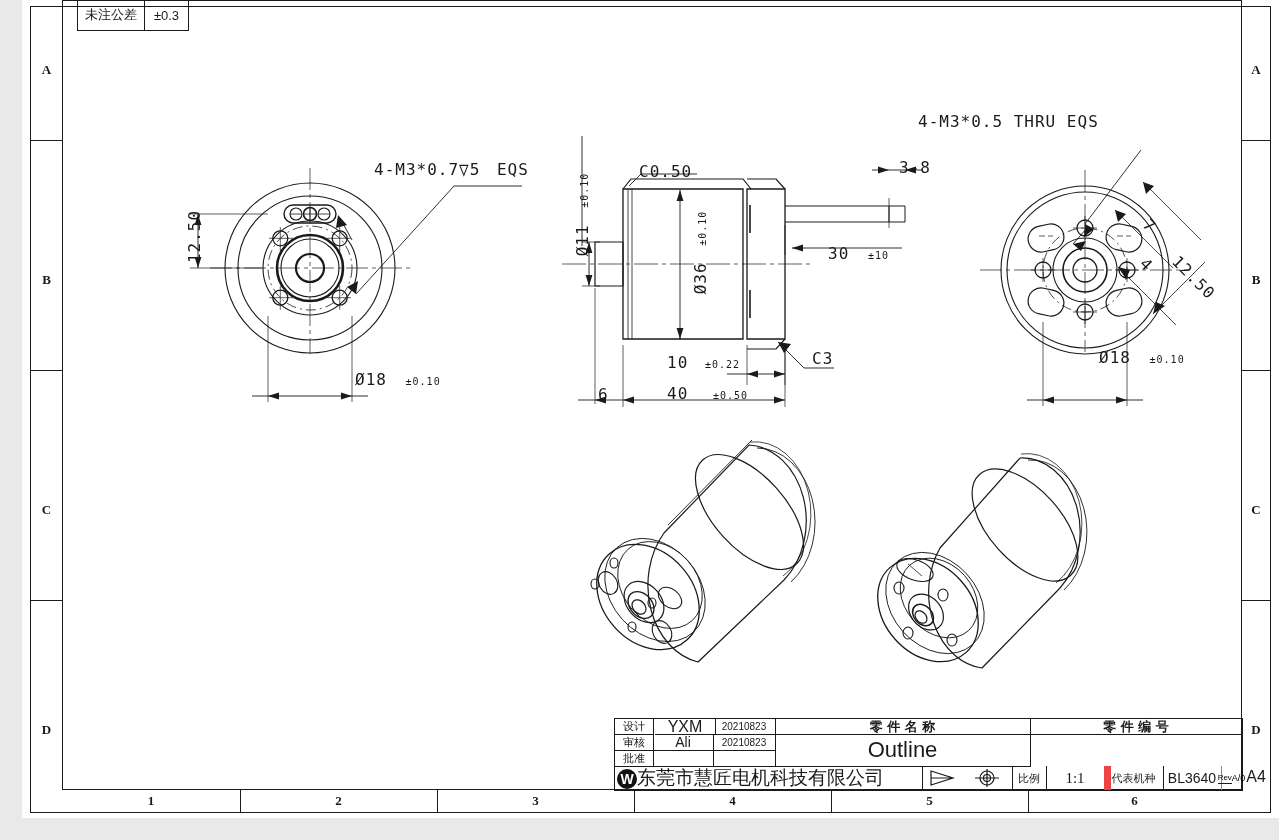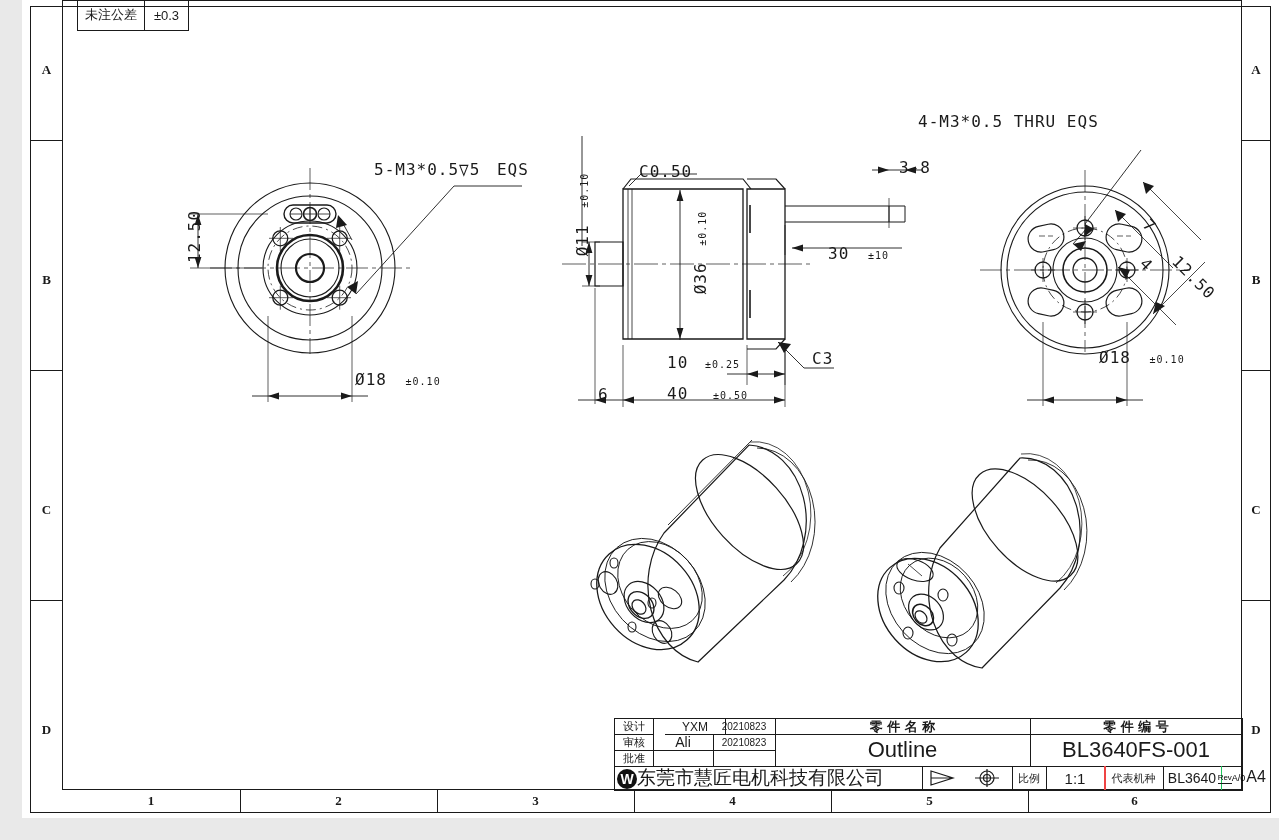--- a/index.html
+++ b/index.html
@@ -110,21 +110,21 @@
         <path d="M-112,-54l-3.4,11h6.8z M-112,0l-3.4,-11h6.8z" fill="#1a1a1a" stroke="none"></path>
 
         <path d="M212,-82h-68 l-98,108" stroke-width="0.9"></path>
         <path d="M46,26l2,-13l-11,6z" fill="#1a1a1a" stroke="none"></path>
         <path d="M37,-43l-9,-10l-2,13z" fill="#1a1a1a" stroke="none"></path>
         <path d="M30,-50l12,22" stroke-width="0.9"></path>
       </g>
     </svg>
 
     <div class="dim dim-main" style="left:352px;top:160px;">
-      <span>5-M3*0.5</span><span style="display:inline-block;transform:scaleY(1.25);">▽</span><span>5</span>
+      <span>4-M3*0.7</span><span style="display:inline-block;transform:scaleY(1.25);">▽</span><span>5</span>
       <span style="margin-left:6px;">EQS</span>
     </div>
 
     <div class="dim dim-main" style="left:333px;top:370px;">
       <span>Ø18</span>
       <span class="dim-tol" style="margin-left:8px;">±0.10</span>
     </div>
 
     <div class="dim dim-main vert-txt" style="left:146px;top:227px;transform:rotate(-90deg);">
       <span>12.50</span>
@@ -195,21 +195,21 @@
     </div>
     <div class="dim vert-txt" style="left:637px;top:243px;transform:rotate(-90deg);">
       <span class="dim-main">Ø36</span>
       <span class="dim-tol" style="margin-left:6px;">±0.10</span>
     </div>
     <div class="dim dim-main" style="left:576px;top:385px;">
       <span>6</span>
     </div>
     <div class="dim" style="left:645px;top:353px;">
       <span class="dim-main">10</span>
-      <span class="dim-tol" style="margin-left:6px;">±0.25</span>
+      <span class="dim-tol" style="margin-left:6px;">±0.22</span>
     </div>
     <div class="dim" style="left:645px;top:384px;">
       <span class="dim-main">40</span>
       <span class="dim-tol" style="margin-left:14px;">±0.50</span>
     </div>
     <div class="dim" style="left:806px;top:244px;">
       <span class="dim-main">30</span>
       <span class="dim-tol" style="margin-left:8px;">±10</span>
     </div>
     <div class="dim dim-main" style="left:877px;top:158px;">
@@ -333,54 +333,53 @@
           <ellipse cx="101" cy="155" rx="5" ry="6"></ellipse>
           <ellipse cx="66" cy="193" rx="5" ry="6"></ellipse>
           <ellipse cx="110" cy="200" rx="5" ry="6"></ellipse>
         </g>
       </g>
     </svg>
 
     <div style="position:absolute;left:592px;top:718px;width:627px;height:71px;border:1px solid #1a1a1a;">
 
       <div class="tb tb-cn" style="left:0;top:0;width:38px;height:15px;border-right:1px solid #1a1a1a;border-bottom:1px solid #1a1a1a;font-size:11px;">设计</div>
-      <div class="tb" style="left:50px;top:0;width:60px;height:15px;border-right:1px solid #1a1a1a;border-bottom:1px solid #1a1a1a;font-size:12px;">YXM</div>
+      <div class="tb" style="left:40px;top:0;width:60px;height:15px;border-right:1px solid #1a1a1a;border-bottom:1px solid #1a1a1a;font-size:16px;">YXM</div>
       <div class="tb" style="left:98px;top:0;width:62px;height:15px;border-right:1px solid #1a1a1a;border-bottom:1px solid #1a1a1a;font-size:10px;">20210823</div>
 
       <div class="tb tb-cn" style="left:0;top:15px;width:38px;height:16px;border-right:1px solid #1a1a1a;border-bottom:1px solid #1a1a1a;font-size:11px;">审核</div>
       <div class="tb" style="left:38px;top:15px;width:60px;height:16px;border-right:1px solid #1a1a1a;border-bottom:1px solid #1a1a1a;font-size:14px;">Ali</div>
       <div class="tb" style="left:98px;top:15px;width:62px;height:16px;border-right:1px solid #1a1a1a;border-bottom:1px solid #1a1a1a;font-size:10px;">20210823</div>
 
       <div class="tb tb-cn" style="left:0;top:31px;width:38px;height:16px;border-right:1px solid #1a1a1a;border-bottom:1px solid #1a1a1a;font-size:11px;">批准</div>
       <div class="tb" style="left:38px;top:31px;width:60px;height:16px;border-right:1px solid #1a1a1a;border-bottom:1px solid #1a1a1a;"></div>
       <div class="tb" style="left:98px;top:31px;width:62px;height:16px;border-right:1px solid #1a1a1a;border-bottom:1px solid #1a1a1a;"></div>
 
       <div class="tb tb-cn" style="left:160px;top:0;width:255px;height:15px;border-right:1px solid #1a1a1a;border-bottom:1px solid #1a1a1a;font-size:13px;font-weight:bold;">零 件 名 称</div>
       <div class="tb" style="left:160px;top:15px;width:255px;height:32px;border-right:1px solid #1a1a1a;border-bottom:1px solid #1a1a1a;font-size:22px;">Outline</div>
 
       <div class="tb tb-cn" style="left:415px;top:0;width:212px;height:15px;border-bottom:1px solid #1a1a1a;font-size:13px;font-weight:bold;">零 件 编 号</div>
-      <div class="tb" style="left:415px;top:15px;width:212px;height:32px;border-bottom:1px solid #1a1a1a;font-size:22px;">BL3640FS-001</div>
 
       <div style="position:absolute;left:2px;top:50px;width:20px;height:20px;border-radius:50%;background:#111;color:#fff;
                   display:flex;align-items:center;justify-content:center;font-size:14px;font-weight:bold;">
         <span>W</span>
       </div>
       <div class="tb tb-cn" style="left:22px;top:47px;width:285px;height:24px;border-right:1px solid #1a1a1a;font-size:19px;justify-content:flex-start;">东莞市慧匠电机科技有限公司</div>
 
       <div class="tb" style="left:307px;top:47px;width:90px;height:24px;border-right:1px solid #1a1a1a;">
         <svg width="84" height="20" stroke="#1a1a1a" fill="none" stroke-width="1.2">
           <path d="M6,10h22 M6,3l22,7l-22,7z"></path>
           <circle cx="62" cy="10" r="7"></circle>
             <circle cx="62" cy="10" r="3.5"></circle>
           <path d="M50,10h24 M62,1v18"></path>
         </svg>
       </div>
 
       <div class="tb tb-cn" style="left:397px;top:47px;width:34px;height:24px;border-right:1px solid #1a1a1a;font-size:11px;">比例</div>
-      <div class="tb" style="left:431px;top:47px;width:58px;height:24px;border-right:2px solid #ef4444;font-family:Liberation Sans, sans-serif;font-size:15px;">1:1</div>
+      <div class="tb" style="left:431px;top:47px;width:58px;height:24px;border-right:7px solid #ef4444;font-family:Liberation Serif, serif;font-size:15px;">1:1</div>
 
       <div class="tb tb-cn" style="left:489px;top:47px;width:59px;height:24px;border-right:1px solid #1a1a1a;font-size:11px;">代表机种</div>
       <div class="tb" style="left:548px;top:47px;width:58px;height:24px;border-right:1px solid #22c55e;font-size:14px;">BL3640</div>
 
       <div style="position:absolute;left:606px;top:47px;width:21px;height:24px;display:flex;flex-direction:row;align-items:center;justify-content:center;">
         <span style="font-size:8px;line-height:10px;border-bottom:1px solid #1a1a1a;width:100%;text-align:center;">Rev</span>
         <span style="font-size:9px;line-height:11px;">A/0</span>
       </div>
     </div>
 

